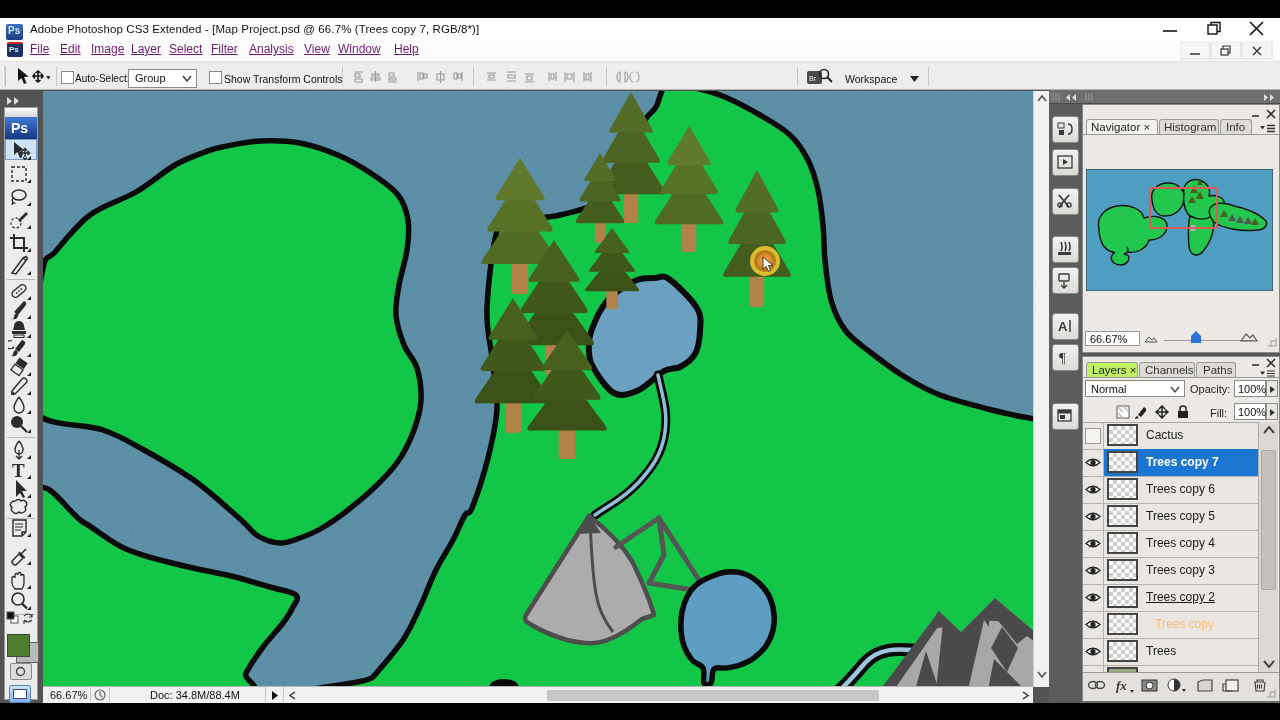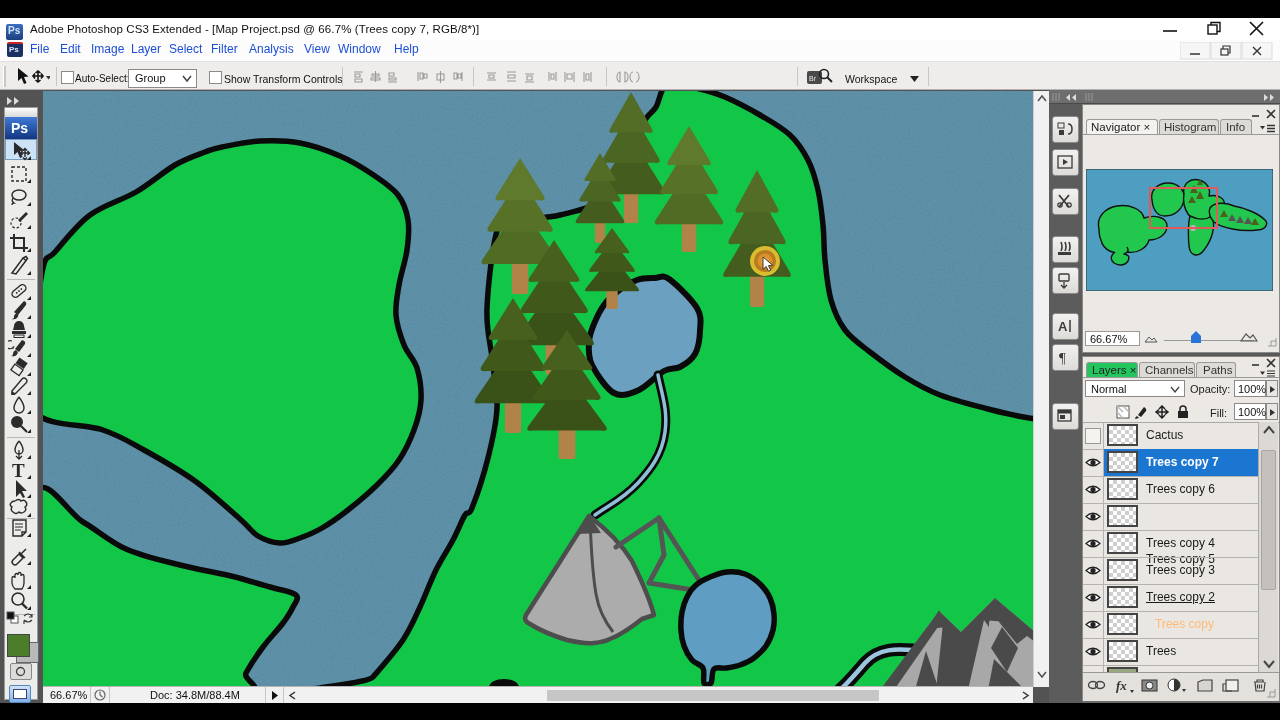--- a/index.html
+++ b/index.html
@@ -5,21 +5,21 @@
   html,body{margin:0;padding:0;width:1280px;height:720px;overflow:hidden;background:#000;
     font-family:"Liberation Sans", sans-serif;}
   .abs{position:absolute;}
   #app{position:absolute;left:0;top:0;width:1280px;height:720px;}
   #titlebar{left:0;top:18px;width:1280px;height:22px;background:#fff;}
   #menubar{left:0;top:40px;width:1280px;height:21px;background:#fcfcfc;}
   #optbar{left:0;top:61px;width:1280px;height:29px;background:#efedeb;border-top:1px solid #e3e1df;border-bottom:1px solid #b4b2b0;box-sizing:border-box;}
   #main{left:0;top:90px;width:1280px;height:613px;background:#535353;}
   #blackbottom{left:0;top:703px;width:1280px;height:17px;background:#000;}
   .ttext{font-size:11.5px;color:#111;letter-spacing:0.1px;}
-  .menuitem{display:inline-block;font-size:12px;color:#1d4ed8;}
+  .menuitem{display:inline-block;font-size:12px;color:#701a75;text-decoration:underline;}
   .sep{position:absolute;top:5px;width:1px;height:19px;background:#c9c7c5;}
 </style>
 </head>
 <body>
 <div id="app">
 
   <div class="abs" style="left:0;top:0;width:1280px;height:18px;background:#000;"></div>
 
   <div class="abs" id="titlebar">
     <div class="abs" style="left:6px;top:6px;width:17px;height:16px;background:linear-gradient(#3a6fc0,#1c3f7e);border-radius:2px;">
@@ -563,21 +563,21 @@
           <path d="M1,10 L6,3 L10,7 L13,4 L17,10 Z" fill="none" stroke="#555" stroke-width="1.2"></path>
         </svg>
         <svg class="abs" style="left:184px;top:246px;" width="12" height="12" viewBox="0 0 12 12">
           <path d="M10,2 v8 h-8 M10,5 h-5 v5" fill="none" stroke="#999" stroke-width="1"></path>
         </svg>
         <div class="abs" style="left:0;top:266px;width:198px;height:347px;background:#ece9e5;border:1px solid #888;box-sizing:border-box;"></div>
         <svg class="abs" style="left:168px;top:268px;" width="28" height="10" viewBox="0 0 28 10">
           <line x1="2" y1="7" x2="9" y2="7" stroke="#333" stroke-width="1.6"></line>
           <path d="M17,1 L25,9 M25,1 L17,9" stroke="#333" stroke-width="1.6"></path>
         </svg>
-        <div class="abs" style="left:4px;top:272px;width:52px;height:16px;background:#22c55e;border:1px solid #999;border-bottom:none;border-radius:3px 3px 0 0;box-sizing:border-box;white-space:nowrap;">
+        <div class="abs" style="left:4px;top:272px;width:52px;height:16px;background:#bef264;border:1px solid #999;border-bottom:none;border-radius:3px 3px 0 0;box-sizing:border-box;white-space:nowrap;">
           <span style="position:absolute;left:5px;top:1px;font-size:11.5px;color:#222;">Layers ×</span>
         </div>
         <div class="abs" style="left:57px;top:272px;width:56px;height:16px;background:#dedbd6;border:1px solid #999;border-bottom:none;border-radius:3px 3px 0 0;box-sizing:border-box;white-space:nowrap;">
           <span style="position:absolute;left:5px;top:1px;font-size:11.5px;color:#333;">Channels</span>
         </div>
         <div class="abs" style="left:114px;top:272px;width:40px;height:16px;background:#dedbd6;border:1px solid #999;border-bottom:none;border-radius:3px 3px 0 0;box-sizing:border-box;white-space:nowrap;">
           <span style="position:absolute;left:6px;top:1px;font-size:11.5px;color:#333;">Paths</span>
         </div>
         <div class="abs" style="left:1px;top:287px;width:196px;height:1px;background:#999;"></div>
         <svg class="abs" style="left:178px;top:280px;" width="16" height="8" viewBox="0 0 16 8">
@@ -635,21 +635,21 @@
           <circle cx="8" cy="5.5" r="2.6" fill="#222"></circle>
         </svg>
         <div style="position:absolute;left:25px;top:388px;width:31px;height:22px;background:repeating-conic-gradient(#cfcfcf 0 25%, #ffffff 0 50%) 0 0/8px 8px;border:2px solid #444;box-sizing:border-box;"></div>
         <span class="abs" style="left:64px;top:392px;font-size:12px;color:#1a1a1a;">Trees copy 6</span>
         <div class="abs" style="left:1px;top:413px;width:175px;height:1px;background:#b5b3b0;"></div>
         <svg style="position:absolute;left:3px;top:421px;" width="16" height="11" viewBox="0 0 16 11">
           <path d="M1,5.5 Q8,-1 15,5.5 Q8,12 1,5.5 Z" fill="#fff" stroke="#222" stroke-width="1.2"></path>
           <circle cx="8" cy="5.5" r="2.6" fill="#222"></circle>
         </svg>
         <div style="position:absolute;left:25px;top:415px;width:31px;height:22px;background:repeating-conic-gradient(#cfcfcf 0 25%, #ffffff 0 50%) 0 0/8px 8px;border:2px solid #444;box-sizing:border-box;"></div>
-        <span class="abs" style="left:64px;top:419px;font-size:12px;color:#1a1a1a;margin-top:43px;">Trees copy 5</span>
+        <span class="abs" style="left:64px;top:419px;font-size:12px;color:#1a1a1a;">Trees copy 5</span>
         <div class="abs" style="left:1px;top:440px;width:175px;height:1px;background:#b5b3b0;"></div>
         <svg style="position:absolute;left:3px;top:448px;" width="16" height="11" viewBox="0 0 16 11">
           <path d="M1,5.5 Q8,-1 15,5.5 Q8,12 1,5.5 Z" fill="#fff" stroke="#222" stroke-width="1.2"></path>
           <circle cx="8" cy="5.5" r="2.6" fill="#222"></circle>
         </svg>
         <div style="position:absolute;left:25px;top:442px;width:31px;height:22px;background:repeating-conic-gradient(#cfcfcf 0 25%, #ffffff 0 50%) 0 0/8px 8px;border:2px solid #444;box-sizing:border-box;"></div>
         <span class="abs" style="left:64px;top:446px;font-size:12px;color:#1a1a1a;">Trees copy 4</span>
         <div class="abs" style="left:1px;top:467px;width:175px;height:1px;background:#b5b3b0;"></div>
         <svg style="position:absolute;left:3px;top:475px;" width="16" height="11" viewBox="0 0 16 11">
           <path d="M1,5.5 Q8,-1 15,5.5 Q8,12 1,5.5 Z" fill="#fff" stroke="#222" stroke-width="1.2"></path>

